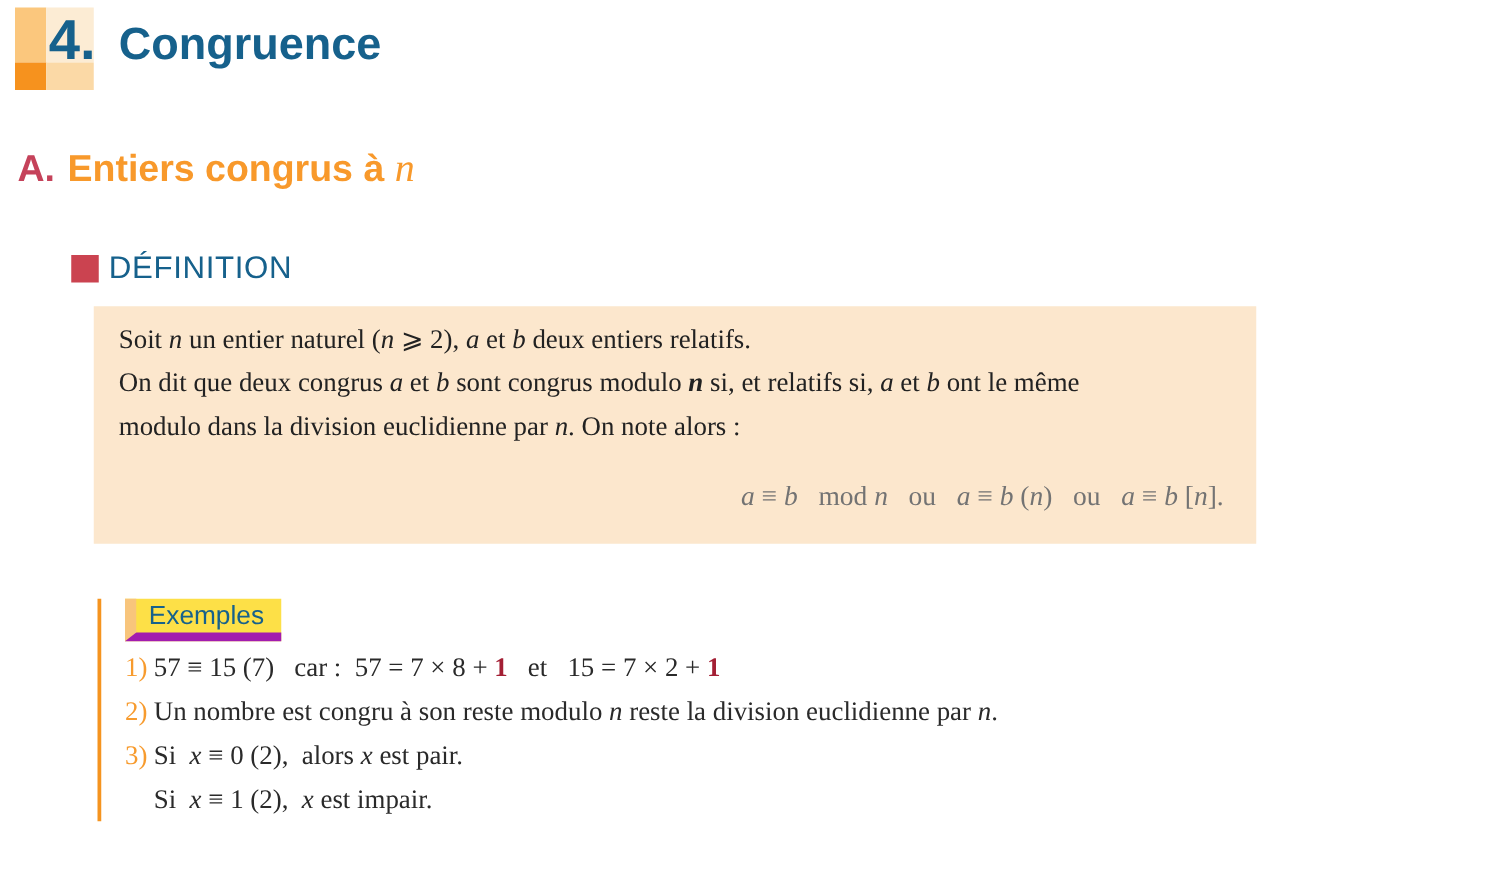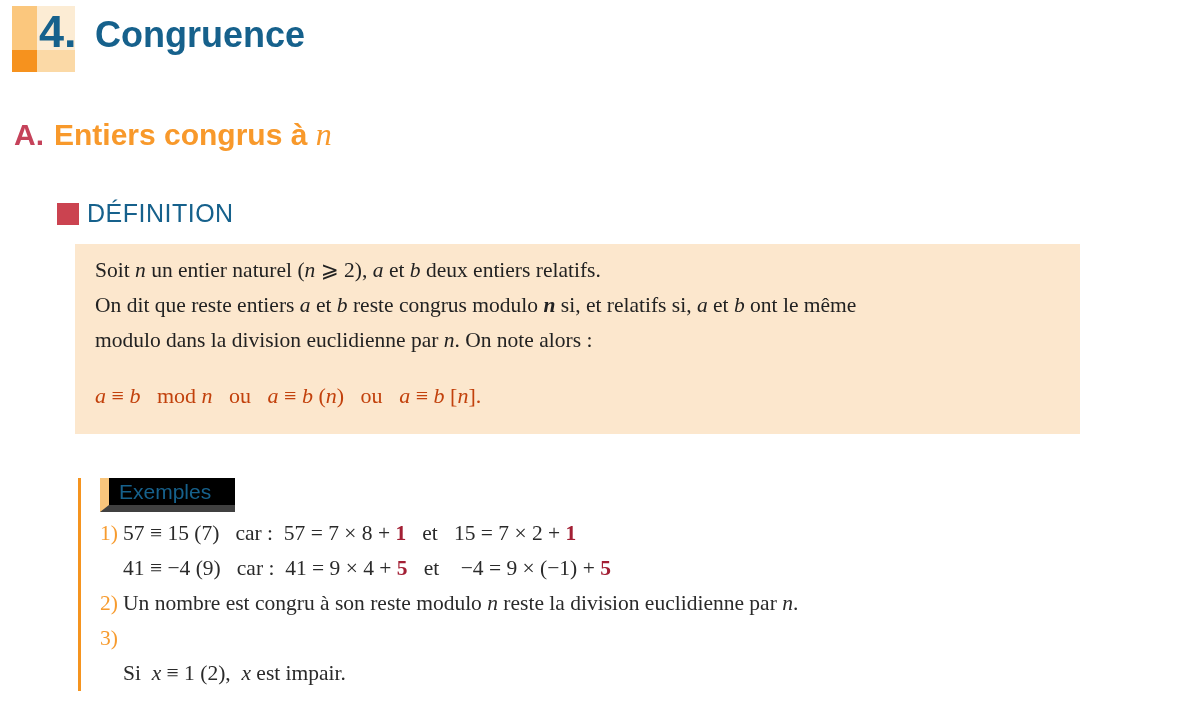--- a/index.html
+++ b/index.html
@@ -23,31 +23,31 @@
   .section-letter  { color:#c5425a; margin-right:10px; }
   .section-title   { color:#f8992b; }
   .section-var     { color:#f8992b; font-family:"Liberation Serif","DejaVu Serif",serif;
                      font-style:italic; font-weight:500; font-size:32px; }
 
   
   .def-heading { margin:40px 0 0 57px; display:flex; align-items:center;text-align:center; }
   .def-square  { width:22px; height:22px; background:#cb4350; margin-right:8px; }
   .def-title   { font-size:25px; color:#16618c; letter-spacing:0.5px; }
 
-  .def-box { margin:16px 16px 0 75px; width:1005px; background:#fce7cd; padding:9px 26px 21px 20px; }
+  .def-box { margin:16px 16px 0 75px; width:930px; background:#fce7cd; padding:9px 26px 21px 20px; }
   .def-line { font-family:"Liberation Serif","DejaVu Serif",serif; font-size:21.5px;
               line-height:35px; color:#222222; white-space:pre-wrap; }
   .def-formula { font-family:"Liberation Serif","DejaVu Serif",serif; font-size:22px;
-                 color:#c2410c; text-align:left; margin-top:21px; line-height:34px;
+                 color:#737373; text-align:right; margin-top:21px; line-height:34px;
                  white-space:pre-wrap; }
 
   
   .examples { margin:44px 0 0 78px; border-left:3px solid #f5941f; padding-left:19px; }
-  .ex-tab { display:inline-block; border-left:9px solid #f8c57c; border-bottom:7px solid #404040;
-            background:#000000; padding:2px 24px 1px 10px; }
+  .ex-tab { display:inline-block; border-left:9px solid #f8c57c; border-bottom:7px solid #a21caf;
+            background:#fde047; padding:2px 14px 1px 10px; }
   .ex-tab-label { font-size:21px; color:#16618c; }
   .ex-rows { margin-top:4px; }
   .ex-row { display:flex; font-family:"Liberation Serif","DejaVu Serif",serif;
             font-size:21.5px; line-height:35px; color:#2a2a2a; }
   .ex-num { width:23px; flex:0 0 23px; color:#f79b2e; }
   .ex-content { white-space:pre-wrap; }
 
   
   .it { font-style:italic; }
   .b  { font-weight:normal; }
@@ -72,43 +72,43 @@
   <span class="section-letter">A.</span><span class="section-title">Entiers congrus à </span><span class="section-var">n</span>
 </div>
 
 <div class="def-heading">
   <span class="def-square"></span>
   <span class="def-title">DÉFINITION</span>
 </div>
 
 <div class="def-box">
   <div class="def-line"><span>Soit </span><span class="it">n</span><span> un entier naturel (</span><span class="it">n</span><span> ⩾ 2), </span><span class="it">a</span><span> et </span><span class="it">b</span><span> deux entiers relatifs.</span></div>
-  <div class="def-line"><span>On dit que reste entiers </span><span class="it">a</span><span> et </span><span class="it">b</span><span> reste </span><span class="b">congrus modulo </span><span class="bi">n</span><span> si, et relatifs si, </span><span class="it">a</span><span> et </span><span class="it">b</span><span> ont le même</span></div>
+  <div class="def-line"><span>On dit que deux congrus </span><span class="it">a</span><span> et </span><span class="it">b</span><span> sont </span><span class="b">congrus modulo </span><span class="bi">n</span><span> si, et relatifs si, </span><span class="it">a</span><span> et </span><span class="it">b</span><span> ont le même</span></div>
   <div class="def-line"><span>modulo dans la division euclidienne par </span><span class="it">n</span><span>. On note alors :</span></div>
   <div class="def-formula"><span class="it">a</span><span> ≡ </span><span class="it">b</span><span>   mod </span><span class="it">n</span><span>   ou   </span><span class="it">a</span><span> ≡ </span><span class="it">b</span><span> (</span><span class="it">n</span><span>)   ou   </span><span class="it">a</span><span> ≡ </span><span class="it">b</span><span> [</span><span class="it">n</span><span>].</span></div>
 </div>
 
 <div class="examples">
   <div class="ex-tab">
     <span class="ex-tab-label">Exemples</span>
   </div>
   <div class="ex-rows">
     <div class="ex-row">
       <span class="ex-num">1)</span>
       <span class="ex-content"><span>57 ≡ 15 (7)   car :  57 = 7 × 8 + </span><span class="mr">1</span><span>   et   15 = 7 × 2 + </span><span class="mr">1</span></span>
     </div>
     <div class="ex-row">
       <span class="ex-num"></span>
-      <span class="ex-content"><span>41 ≡ −4 (9)   car :  41 = 9 × 4 + </span><span class="mr">5</span><span>   et    −4 = 9 × (−1) + </span><span class="mr">5</span></span>
     </div>
     <div class="ex-row">
       <span class="ex-num">2)</span>
       <span class="ex-content"><span>Un nombre est congru à son reste modulo </span><span class="it">n</span><span> reste la division euclidienne par </span><span class="it">n</span><span>.</span></span>
     </div>
     <div class="ex-row">
       <span class="ex-num">3)</span>
+      <span class="ex-content"><span>Si  </span><span class="it">x</span><span> ≡ 0 (2),  alors </span><span class="it">x</span><span> est pair.</span></span>
     </div>
     <div class="ex-row">
       <span class="ex-num"></span>
       <span class="ex-content"><span>Si  </span><span class="it">x</span><span> ≡ 1 (2),  </span><span class="it">x</span><span> est impair.</span></span>
     </div>
   </div>
 </div>
 
 </body></html>

